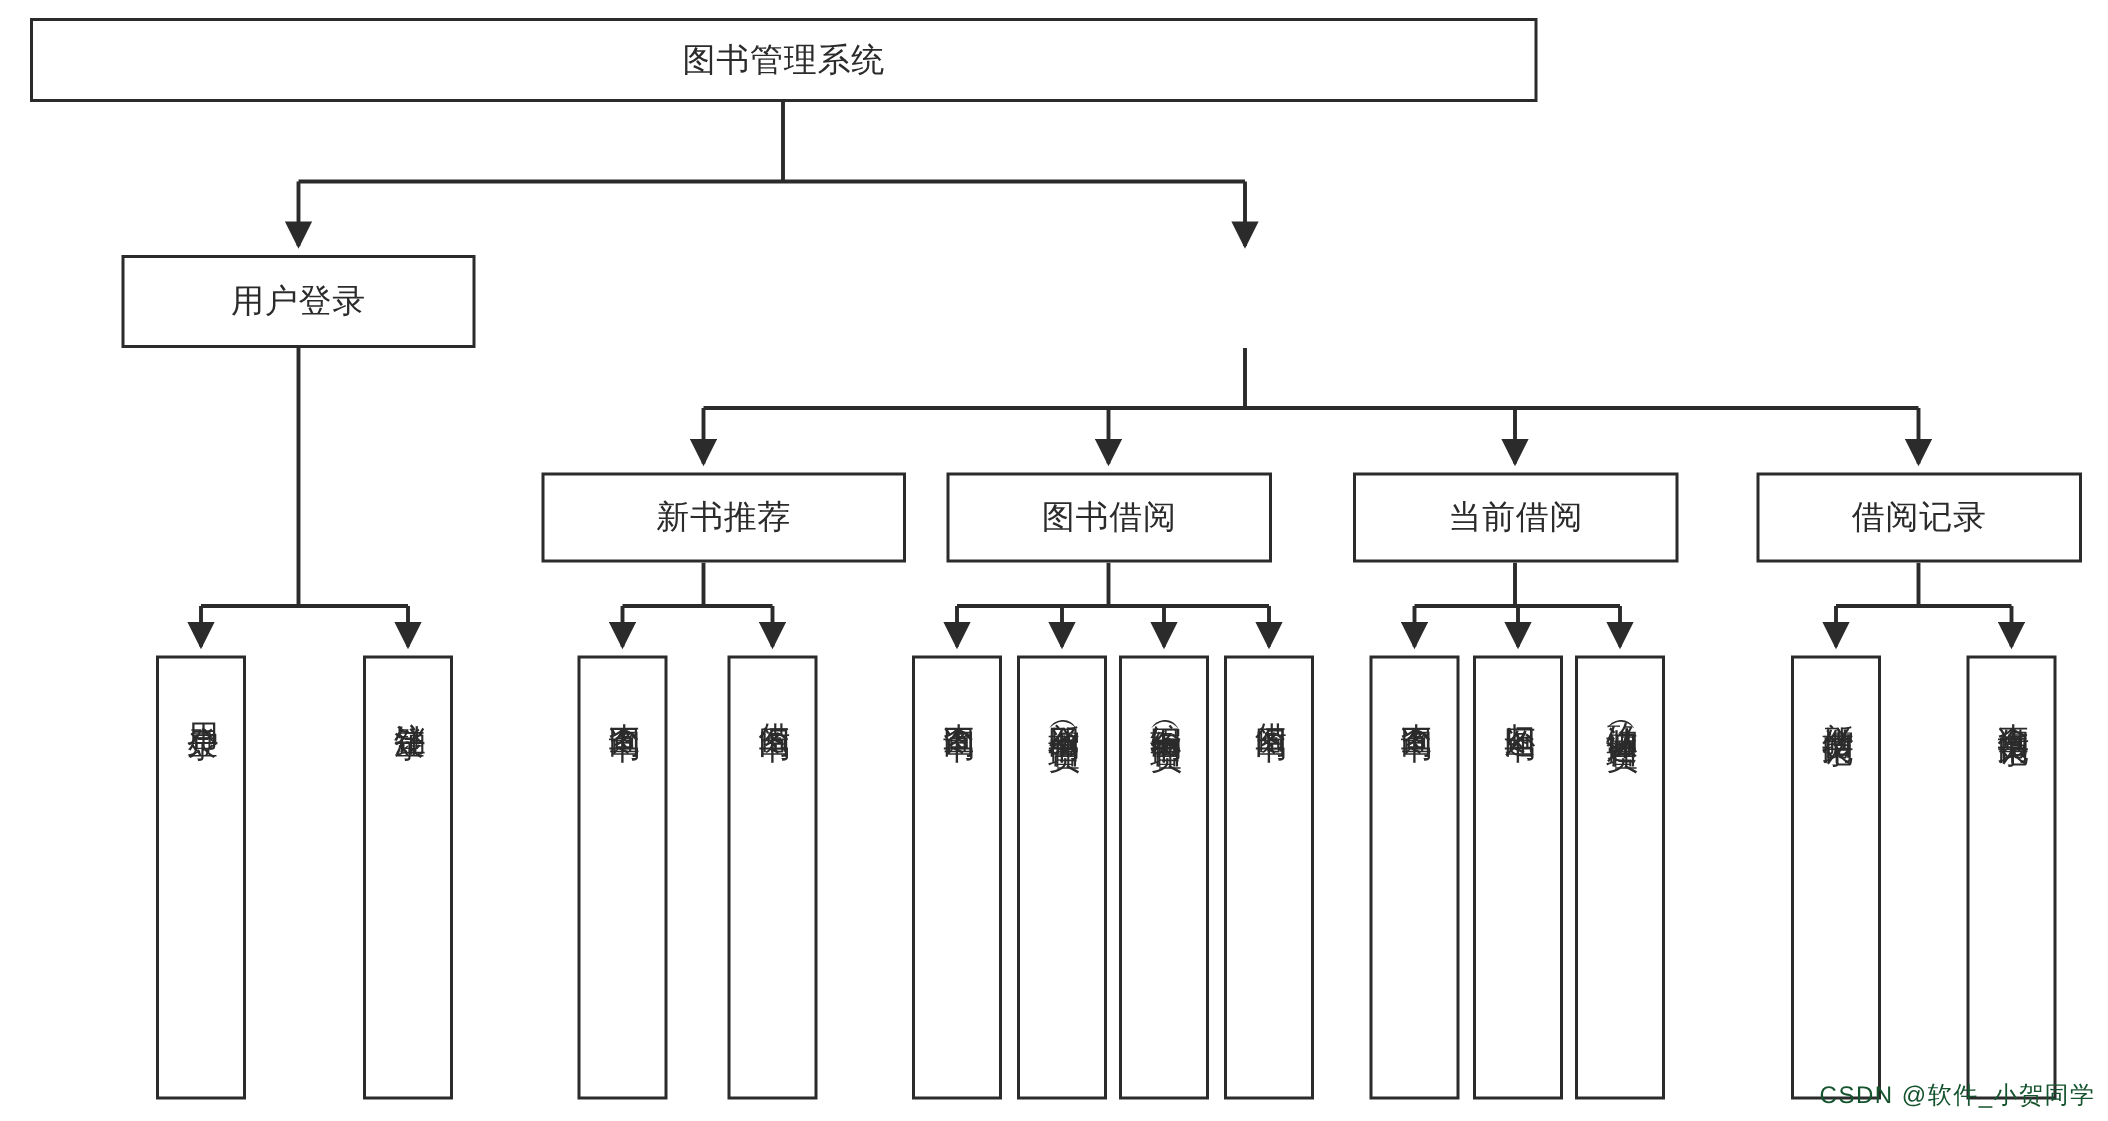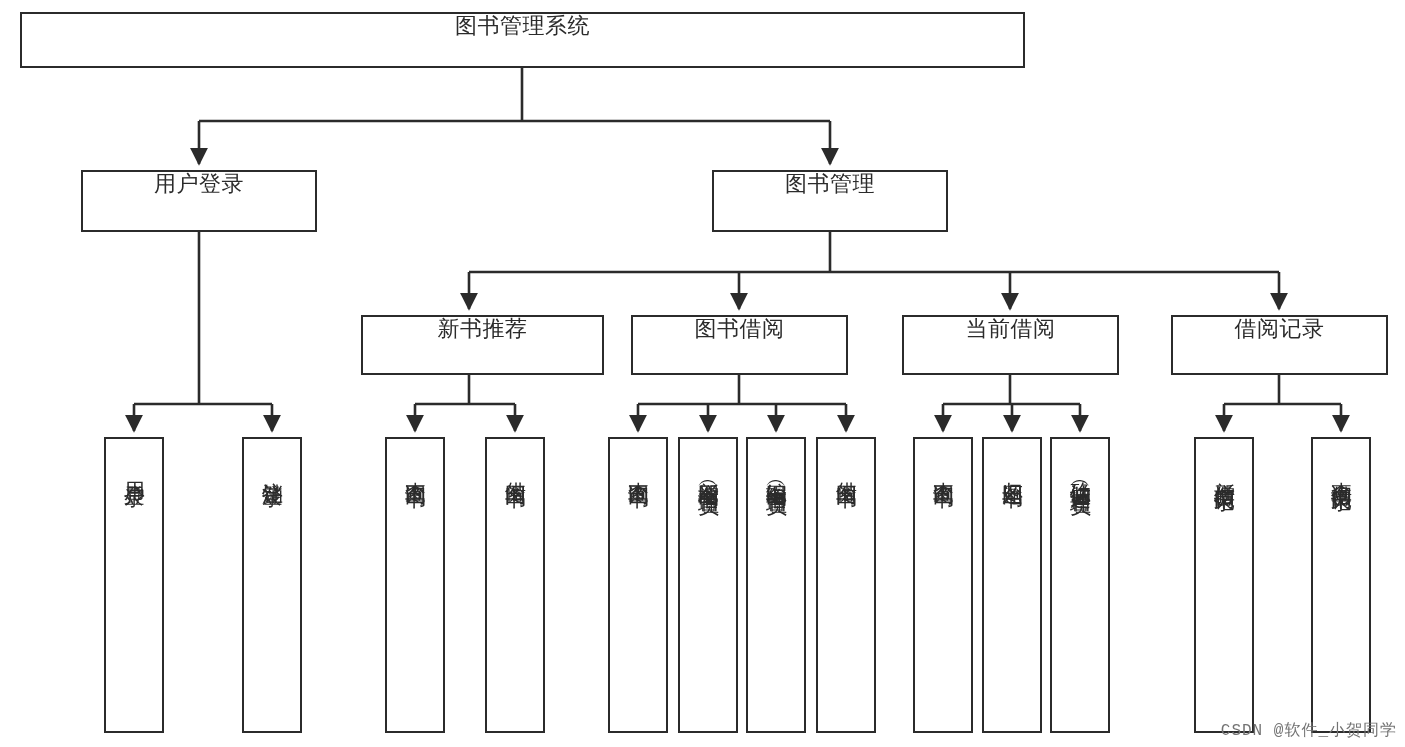--- a/index.html
+++ b/index.html
@@ -24,20 +24,21 @@
     width: 1405px;
     height: 747px;
     pointer-events: none;
   }
   .node {
     position: absolute;
     box-sizing: border-box;
     background: #ffffff;
     border: 2px solid #2b2b2b;
     display: flex;
+    align-items: center;
     justify-content: center;
     color: #2b2b2b;
   }
   .node .label {
     font-size: 21px;
     line-height: 1.1;
     letter-spacing: 0.5px;
     white-space: nowrap;
   }
   .node.vert {
@@ -122,23 +123,20 @@
     </g>
   </svg>
 
   <div class="node level1" id="node-root" style="left: 20px; top: 12px; width: 1005px; height: 56px; border-color: rgb(43, 43, 43); background: rgb(255, 255, 255); color: rgb(43, 43, 43);">
     <span class="label">图书管理系统</span>
   </div>
 
   <div class="node level2" id="node-l2-0" style="left: 81px; top: 170px; width: 236px; height: 62px; border-color: rgb(43, 43, 43); background: rgb(255, 255, 255); color: rgb(43, 43, 43);">
     <span class="label">用户登录</span>
   </div>
-  <div class="node level2" id="node-l2-1" style="left: 712px; top: 170px; width: 236px; height: 62px; border-color: rgb(43, 43, 43); background: rgb(255, 255, 255); color: rgb(43, 43, 43);">
-    <span class="label">图书管理</span>
-  </div>
 
   <div class="node level3" id="node-l3-0" style="left: 361px; top: 315px; width: 243px; height: 60px; border-color: rgb(43, 43, 43); background: rgb(255, 255, 255); color: rgb(43, 43, 43);">
     <span class="label">新书推荐</span>
   </div>
   <div class="node level3" id="node-l3-2" style="left: 902px; top: 315px; width: 217px; height: 60px; border-color: rgb(43, 43, 43); background: rgb(255, 255, 255); color: rgb(43, 43, 43);">
     <span class="label">当前借阅</span>
   </div>
   <div class="node level3" id="node-l3-1" style="left: 631px; top: 315px; width: 217px; height: 60px; border-color: rgb(43, 43, 43); background: rgb(255, 255, 255); color: rgb(43, 43, 43);">
     <span class="label">图书借阅</span>
   </div>
@@ -179,14 +177,14 @@
   <div class="node vert" id="node-leaf-10" style="left: 1050px; top: 437px; width: 60px; height: 296px; border-color: rgb(43, 43, 43); background: rgb(255, 255, 255); color: rgb(43, 43, 43);">
     <span class="label">确认归还（管理员）</span>
   </div>
   <div class="node vert" id="node-leaf-11" style="left: 1194px; top: 437px; width: 60px; height: 296px; border-color: rgb(43, 43, 43); background: rgb(255, 255, 255); color: rgb(43, 43, 43);">
     <span class="label">新增借阅记录</span>
   </div>
   <div class="node vert" id="node-leaf-12" style="left: 1311px; top: 437px; width: 60px; height: 296px; border-color: rgb(43, 43, 43); background: rgb(255, 255, 255); color: rgb(43, 43, 43);">
     <span class="label">查询借阅记录</span>
   </div>
 
-  <div id="watermark" style="color: #737373; font-family: Liberation Mono, monospace;">CSDN @软件_小贺同学</div>
+  <div id="watermark" style="color: #14532d;">CSDN @软件_小贺同学</div>
 </div>
 
 </body></html>

